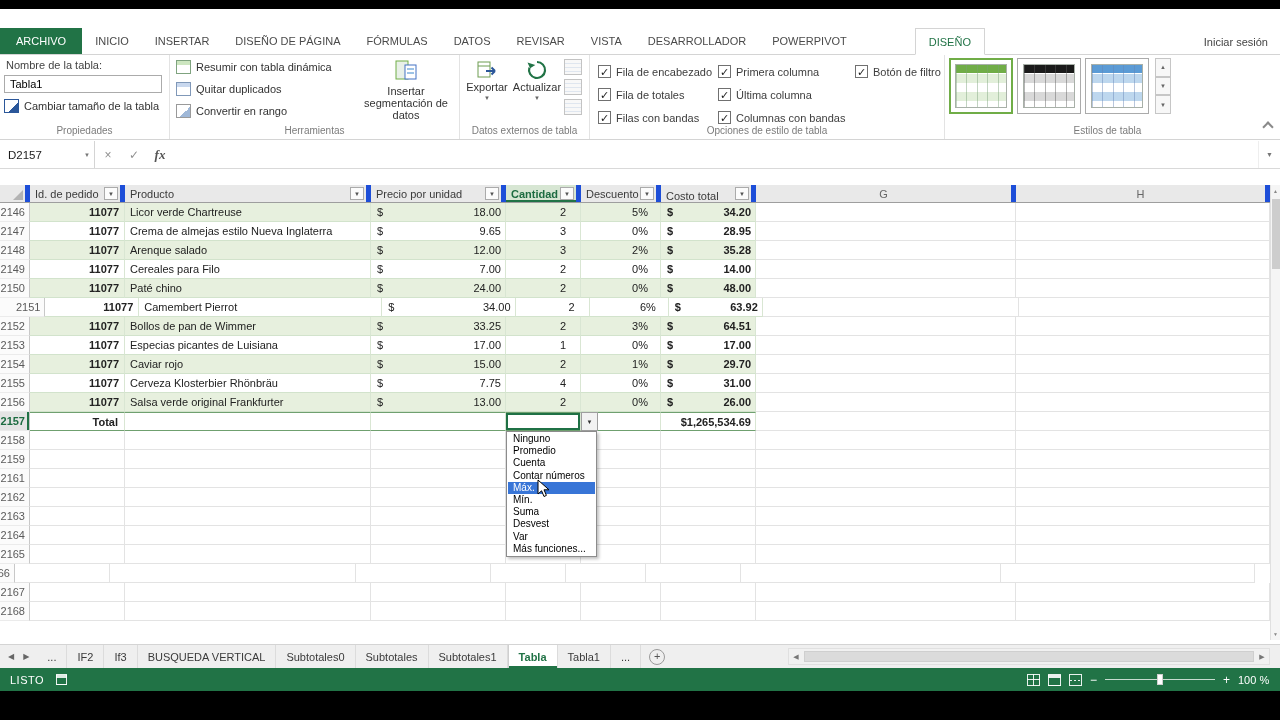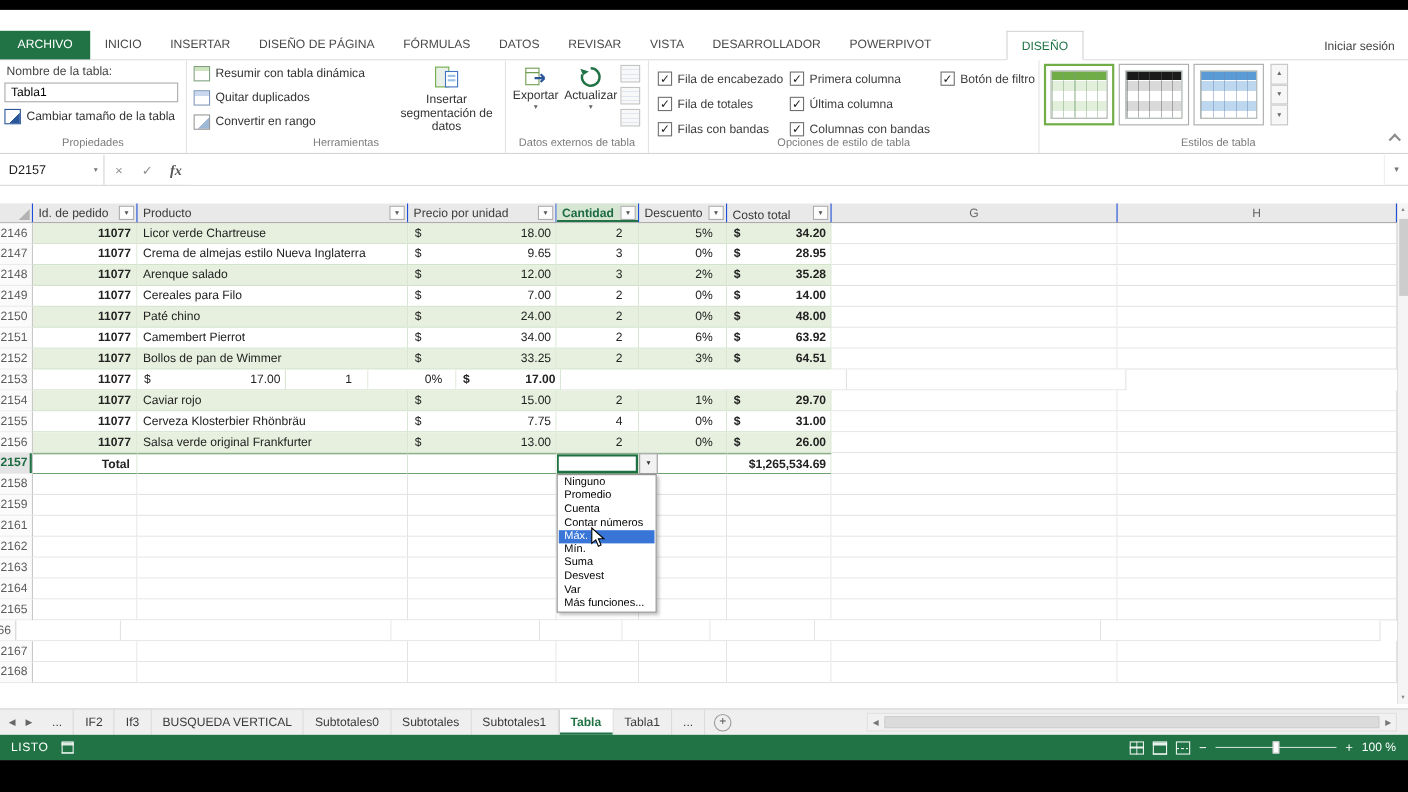--- a/index.html
+++ b/index.html
@@ -64,21 +64,21 @@
   .namebox{width:95px;border-right:1px solid #d4d4d4;display:flex;align-items:center;padding-left:8px;font-size:11.5px;color:#1c1c1c}
   .namebox .nb-arrow{margin-left:auto;margin-right:4px;font-size:6px;color:#777}
   .fico{width:26px;display:flex;align-items:center;justify-content:center;color:#909090;font-size:12px}
   .fx{font-family:"Liberation Serif","DejaVu Serif",serif;font-style:italic;font-weight:bold;color:#555;font-size:13px}
   .finput{flex:1;background:#fff}
   .fexp{width:22px;display:flex;align-items:center;justify-content:center;color:#777;font-size:7px;border-left:1px solid #eee}
 
   
   .grid{position:absolute;top:185px;left:0;width:1270px;height:455px;background:#fff;overflow:visible}
   .g-hrow{display:flex;height:18px;background:#e9e9e9;border-bottom:1px solid #9e9e9e}
-  .g-hcell{position:relative;display:flex;align-items:center;border-right:1px solid #1d4ed8;color:#3a3a3a;padding-left:5px;overflow:hidden;white-space:nowrap}
+  .g-hcell{position:relative;display:flex;align-items:center;border-right:5px solid #1d4ed8;color:#3a3a3a;padding-left:5px;overflow:hidden;white-space:nowrap}
   .g-hcell.letter{justify-content:center;padding-left:0;color:#666}
   .g-hcell.selhead{background:#d7e6d3;color:#1c6b40;font-weight:bold;box-shadow:inset 0 -2px 0 #217346}
   .gut-h{background:#e9e9e9}
   .tri{position:absolute;right:2px;bottom:2px;width:0;height:0;border-left:10px solid transparent;border-bottom:10px solid #b3b3b3}
   .filter-btn{position:absolute;right:2px;top:2px;width:14px;height:13px;background:#fcfcfc;border:1px solid #ababab;
     font-size:6px;color:#555;display:flex;align-items:center;justify-content:center}
   .g-row{display:flex;height:19px}
   .cell{border-right:1px solid #e3e3e3;border-bottom:1px solid #e3e3e3;display:flex;align-items:center;overflow:hidden;white-space:nowrap;background:#fff}
   .gut{background:#fbfbfb;border-right:1px solid #c8c8c8;border-bottom:1px solid #ebebeb;color:#5a5a5a;
     justify-content:flex-end;padding-right:4px}
@@ -414,21 +414,21 @@
         <div class="cell t qty band" style="width: 75px;">2</div>
         <div class="cell t disc band" style="width: 80px;">0%</div>
         <div class="cell t acc tot band" style="width: 95px;">
           <div class="dollar">$</div>
           <div class="amt">48.00</div>
         </div>
         <div class="cell" style="width: 260px;"></div>
         <div class="cell" style="width: 254px;"></div>
       </div>
       <div class="g-row">
-        <div class="cell gut" style="width: 30px;">2151</div>
+        <div class="cell gut" style="width: 46px;">2151</div>
         <div class="cell t id" style="width: 95px;">11077</div>
         <div class="cell t prod" style="width: 246px;">Camembert Pierrot</div>
         <div class="cell t acc" style="width: 135px;">
           <div class="dollar">$</div>
           <div class="amt">34.00</div>
         </div>
         <div class="cell t qty" style="width: 75px;">2</div>
         <div class="cell t disc" style="width: 80px;">6%</div>
         <div class="cell t acc tot" style="width: 95px;">
           <div class="dollar">$</div>
@@ -450,20 +450,21 @@
         <div class="cell t acc tot band" style="width: 95px;">
           <div class="dollar">$</div>
           <div class="amt">64.51</div>
         </div>
         <div class="cell" style="width: 260px;"></div>
         <div class="cell" style="width: 254px;"></div>
       </div>
       <div class="g-row">
         <div class="cell gut" style="width: 30px;">2153</div>
         <div class="cell t id" style="width: 95px;">11077</div>
+        <div class="cell t prod" style="width: 246px;">Especias picantes de Luisiana</div>
         <div class="cell t acc" style="width: 135px;">
           <div class="dollar">$</div>
           <div class="amt">17.00</div>
         </div>
         <div class="cell t qty" style="width: 75px;">1</div>
         <div class="cell t disc" style="width: 80px;">0%</div>
         <div class="cell t acc tot" style="width: 95px;">
           <div class="dollar">$</div>
           <div class="amt">17.00</div>
         </div>

